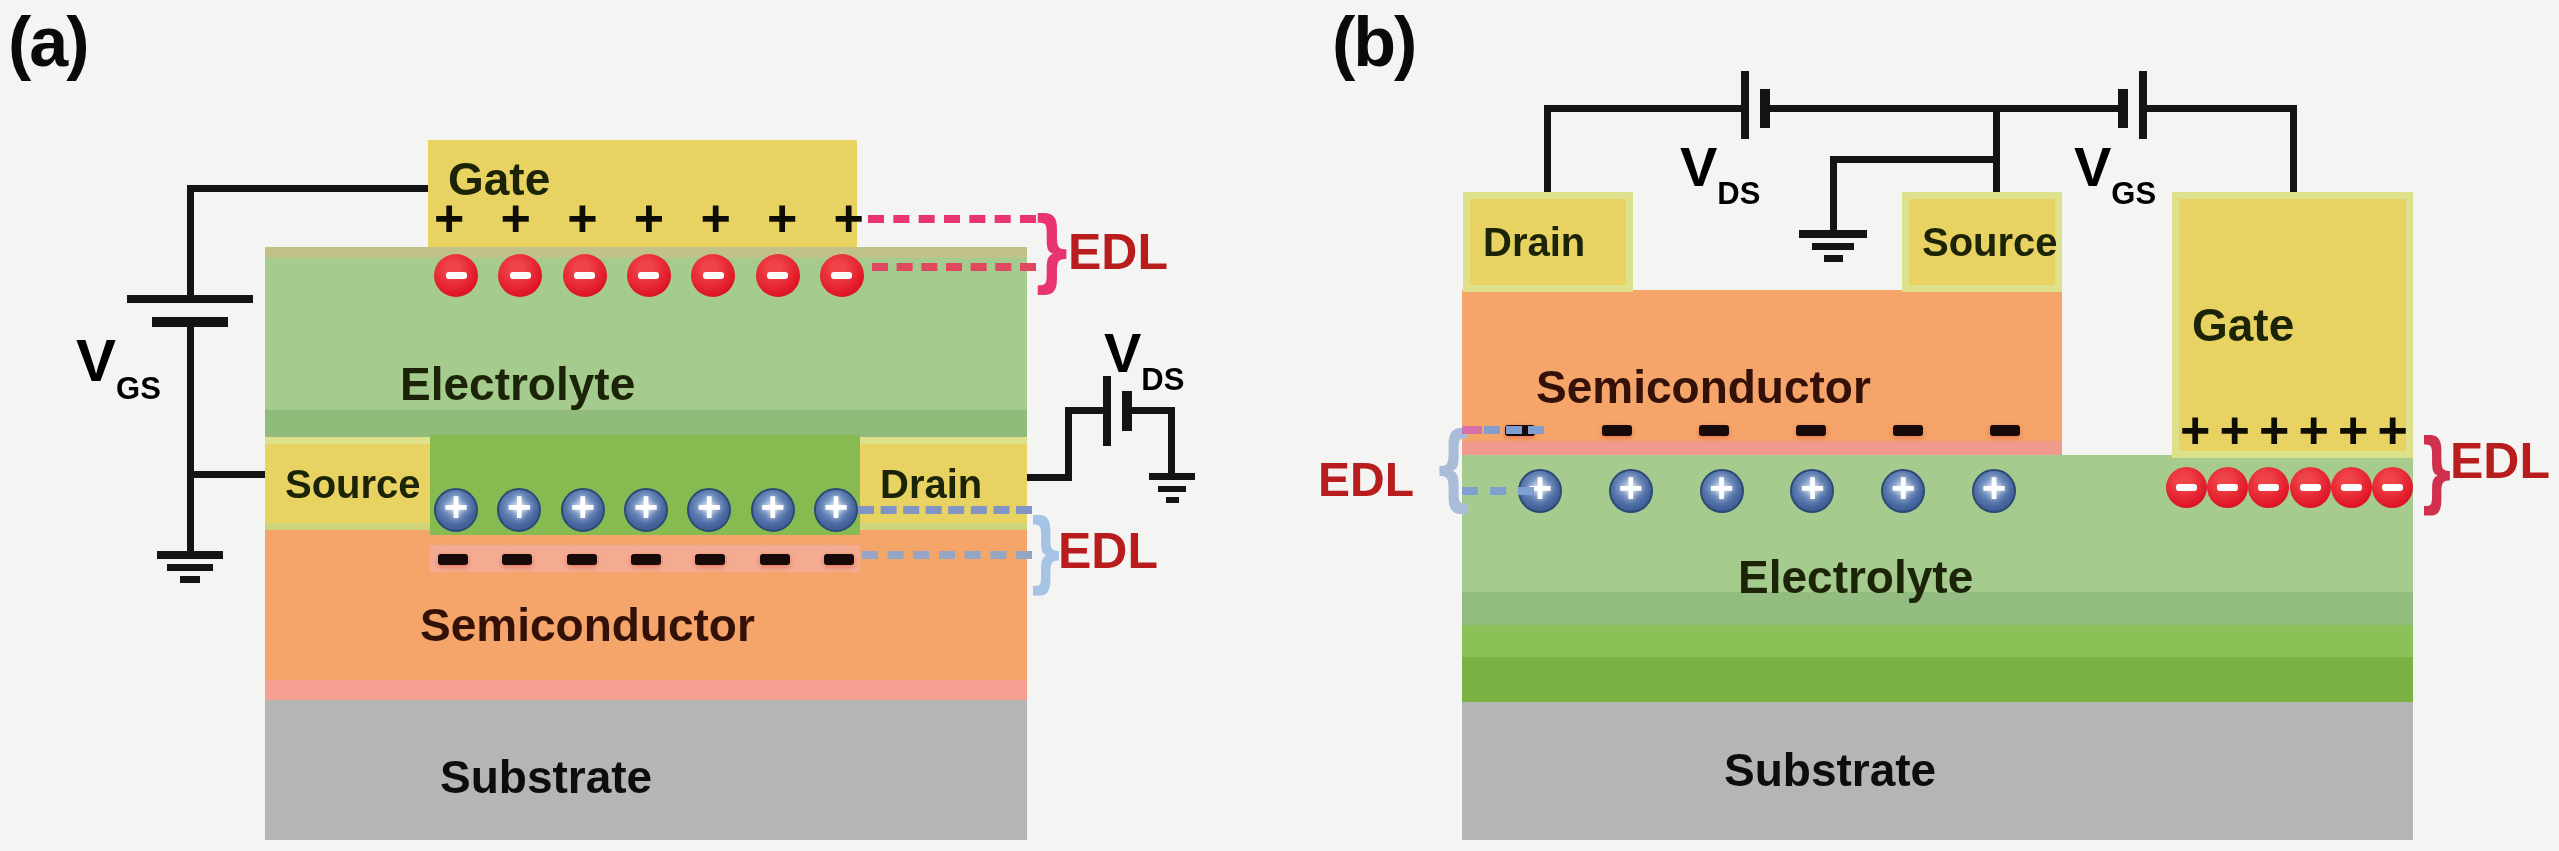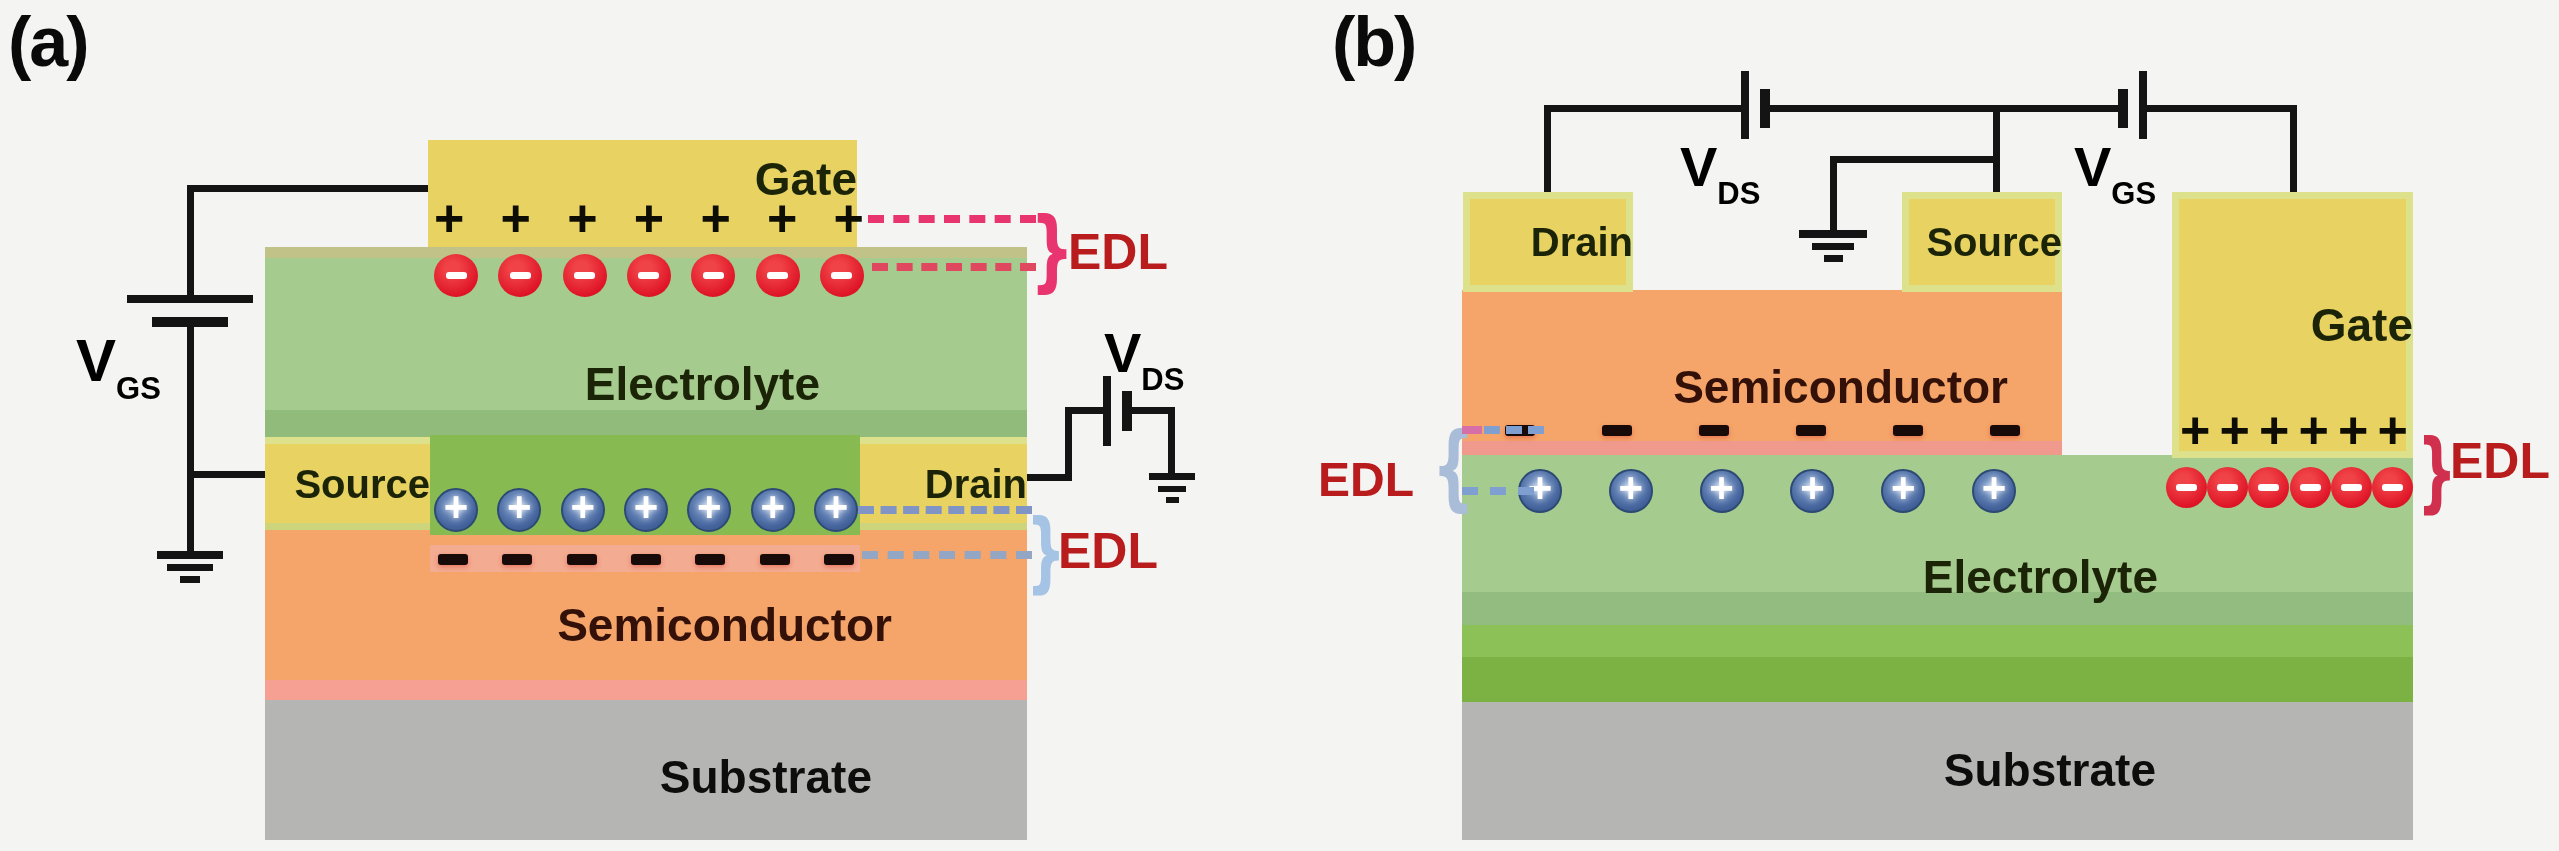--- a/index.html
+++ b/index.html
@@ -2,21 +2,21 @@
 <html><head>
 <meta charset="utf-8">
 <style>
   html,body{margin:0;padding:0;background:#e9e9e7;}
   .canvas{
     position:relative; width:2559px; height:851px;
     background:#f4f4f2; overflow:hidden;
     font-family:"Liberation Sans", sans-serif; font-weight:bold;
   }
   .layer{position:absolute;}
-  .lbl{position:absolute; text-align:right; white-space:nowrap;}
+  .lbl{position:absolute; text-align:left; white-space:nowrap;margin-left:20px;}
   .olive{color:#1c2408;}
   .maroon{color:#331108;}
   .blk{color:#0d0d0d;}
   .panel-tag{position:absolute; font-size:70px; color:#0a0a0a; letter-spacing:-2px;}
   .wire{position:absolute; background:#141414;}
   .dash{position:absolute; height:0;}
   .brace{position:absolute; font-weight:bold; line-height:1; font-family:"DejaVu Sans",sans-serif;}
   .edl{position:absolute; font-size:50px; color:#b91c1c;}
   .vlab{position:absolute; color:#000;}
   .vlab .base{font-size:56px;}

